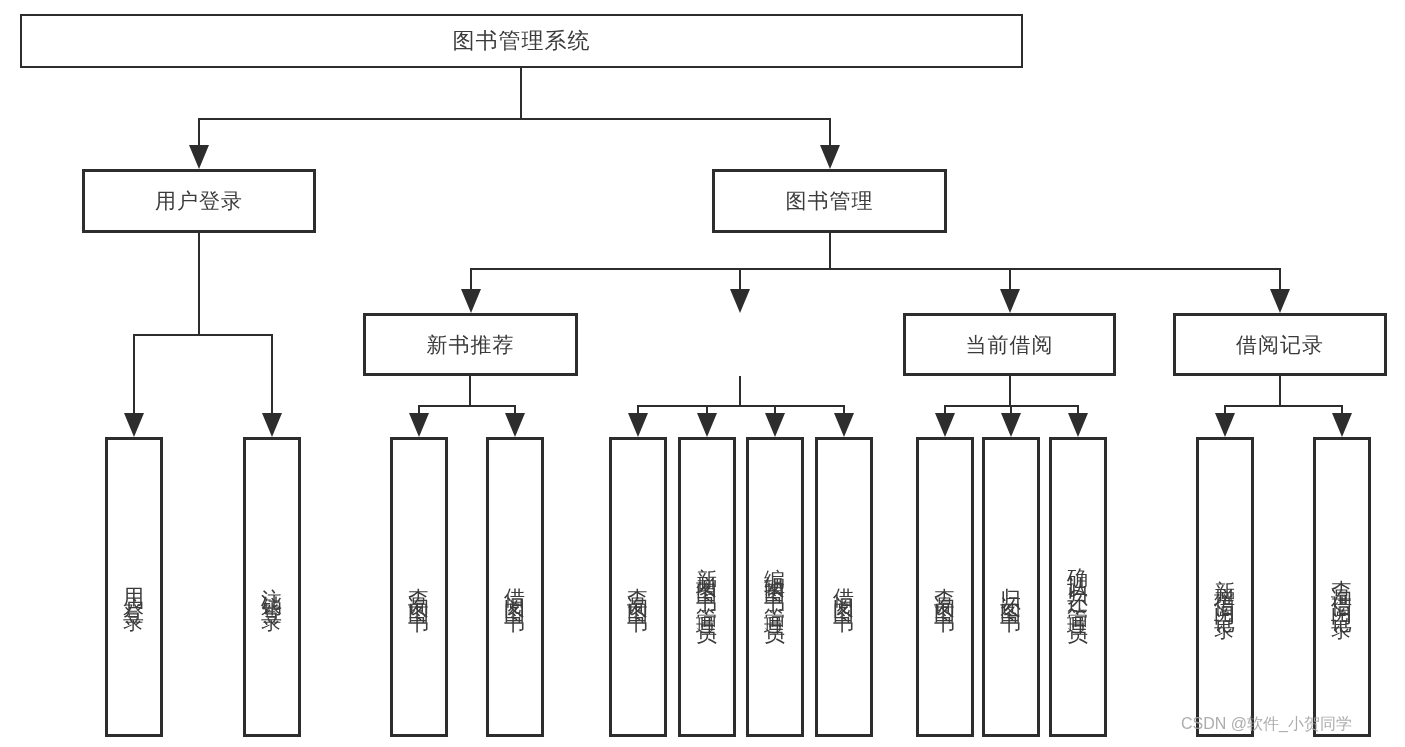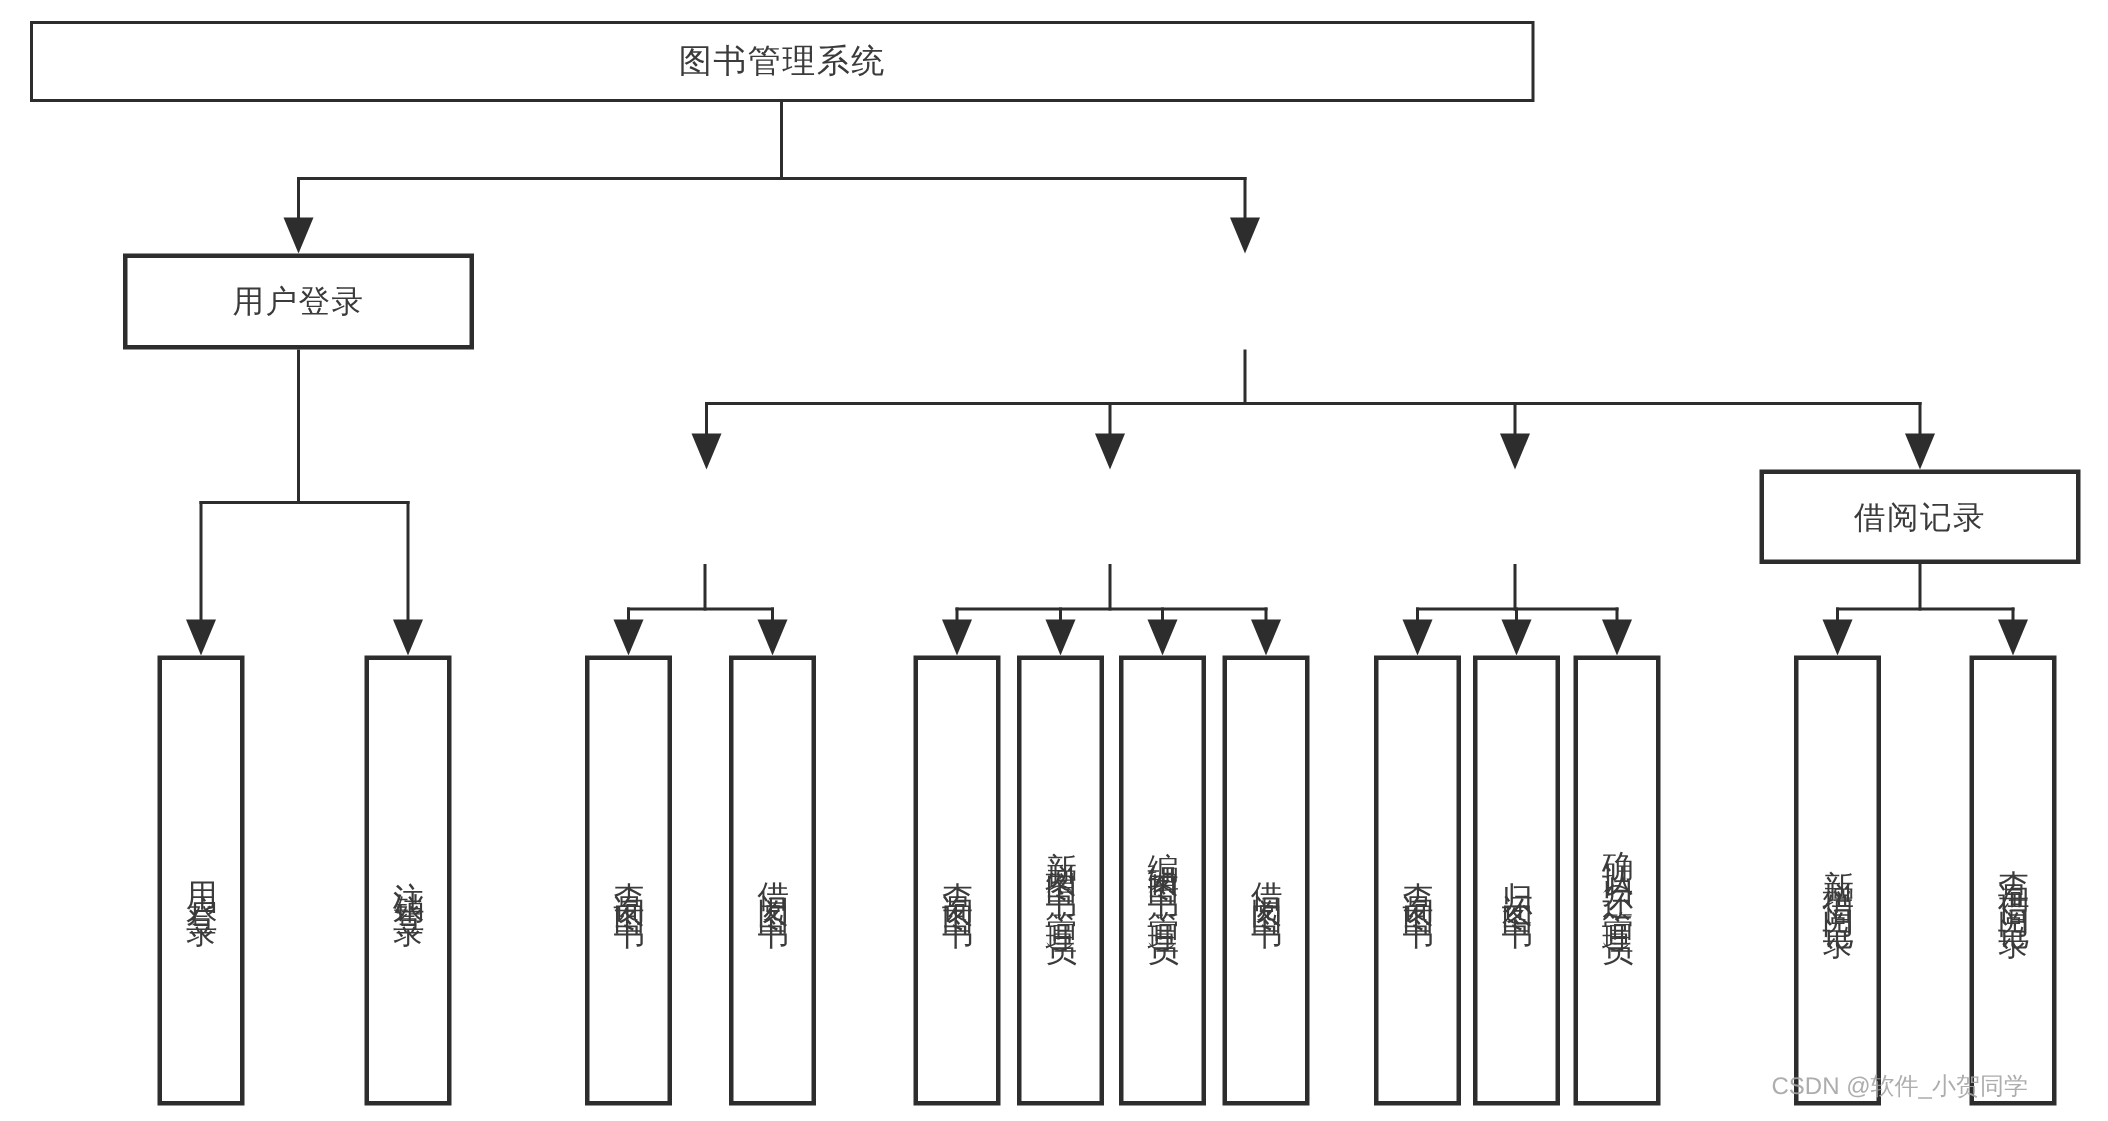--- a/index.html
+++ b/index.html
@@ -85,40 +85,49 @@
 
   <div class="vline" style="left:520px; top:68px; height:52px;"></div>
   <div class="hline" style="left:198px; top:118px; width:633px;"></div>
   <div class="vline" style="left:198px; top:118px; height:29px;"></div>
   <div class="arrow" style="left:189px; top:145px;"></div>
   <div class="vline" style="left:829px; top:118px; height:29px;"></div>
   <div class="arrow" style="left:820px; top:145px;"></div>
 
   <div class="node" style="left:82px; top:169px; width:234px; height:64px;">
     <span>用户登录</span>
+  </div>
+  <div class="node" style="left:712px; top:169px; width:235px; height:64px;">
+    <span>图书管理</span>
   </div>
 
   <div class="vline" style="left:198px; top:233px; height:103px;"></div>
   <div class="hline" style="left:133px; top:334px; width:140px;"></div>
   <div class="vline" style="left:133px; top:334px; height:80px;"></div>
   <div class="arrow" style="left:124px; top:413px;"></div>
   <div class="vline" style="left:271px; top:334px; height:80px;"></div>
   <div class="arrow" style="left:262px; top:413px;"></div>
 
   <div class="vline" style="left:829px; top:233px; height:36px;"></div>
   <div class="hline" style="left:470px; top:268px; width:811px;"></div>
   <div class="vline" style="left:470px;  top:268px; height:24px;"></div>
   <div class="arrow" style="left:461px;  top:289px;"></div>
   <div class="vline" style="left:739px;  top:268px; height:24px;"></div>
   <div class="arrow" style="left:730px;  top:289px;"></div>
   <div class="vline" style="left:1009px; top:268px; height:24px;"></div>
   <div class="arrow" style="left:1000px; top:289px;"></div>
   <div class="vline" style="left:1279px; top:268px; height:24px;"></div>
   <div class="arrow" style="left:1270px; top:289px;"></div>
 
+  <div class="node" style="left:363px; top:313px; width:215px; height:63px;">
+    <span>新书推荐</span>
+  </div>
+  <div class="node" style="left:903px; top:313px; width:213px; height:63px;">
+    <span>当前借阅</span>
+  </div>
   <div class="node" style="left:1173px; top:313px; width:214px; height:63px;">
     <span>借阅记录</span>
   </div>
 
   <div class="vline" style="left:469px; top:376px; height:31px;"></div>
   <div class="hline" style="left:418px; top:405px; width:98px;"></div>
   <div class="vline" style="left:418px; top:405px; height:10px;"></div>
   <div class="arrow" style="left:409px; top:413px;"></div>
   <div class="vline" style="left:514px; top:405px; height:10px;"></div>
   <div class="arrow" style="left:505px; top:413px;"></div>

